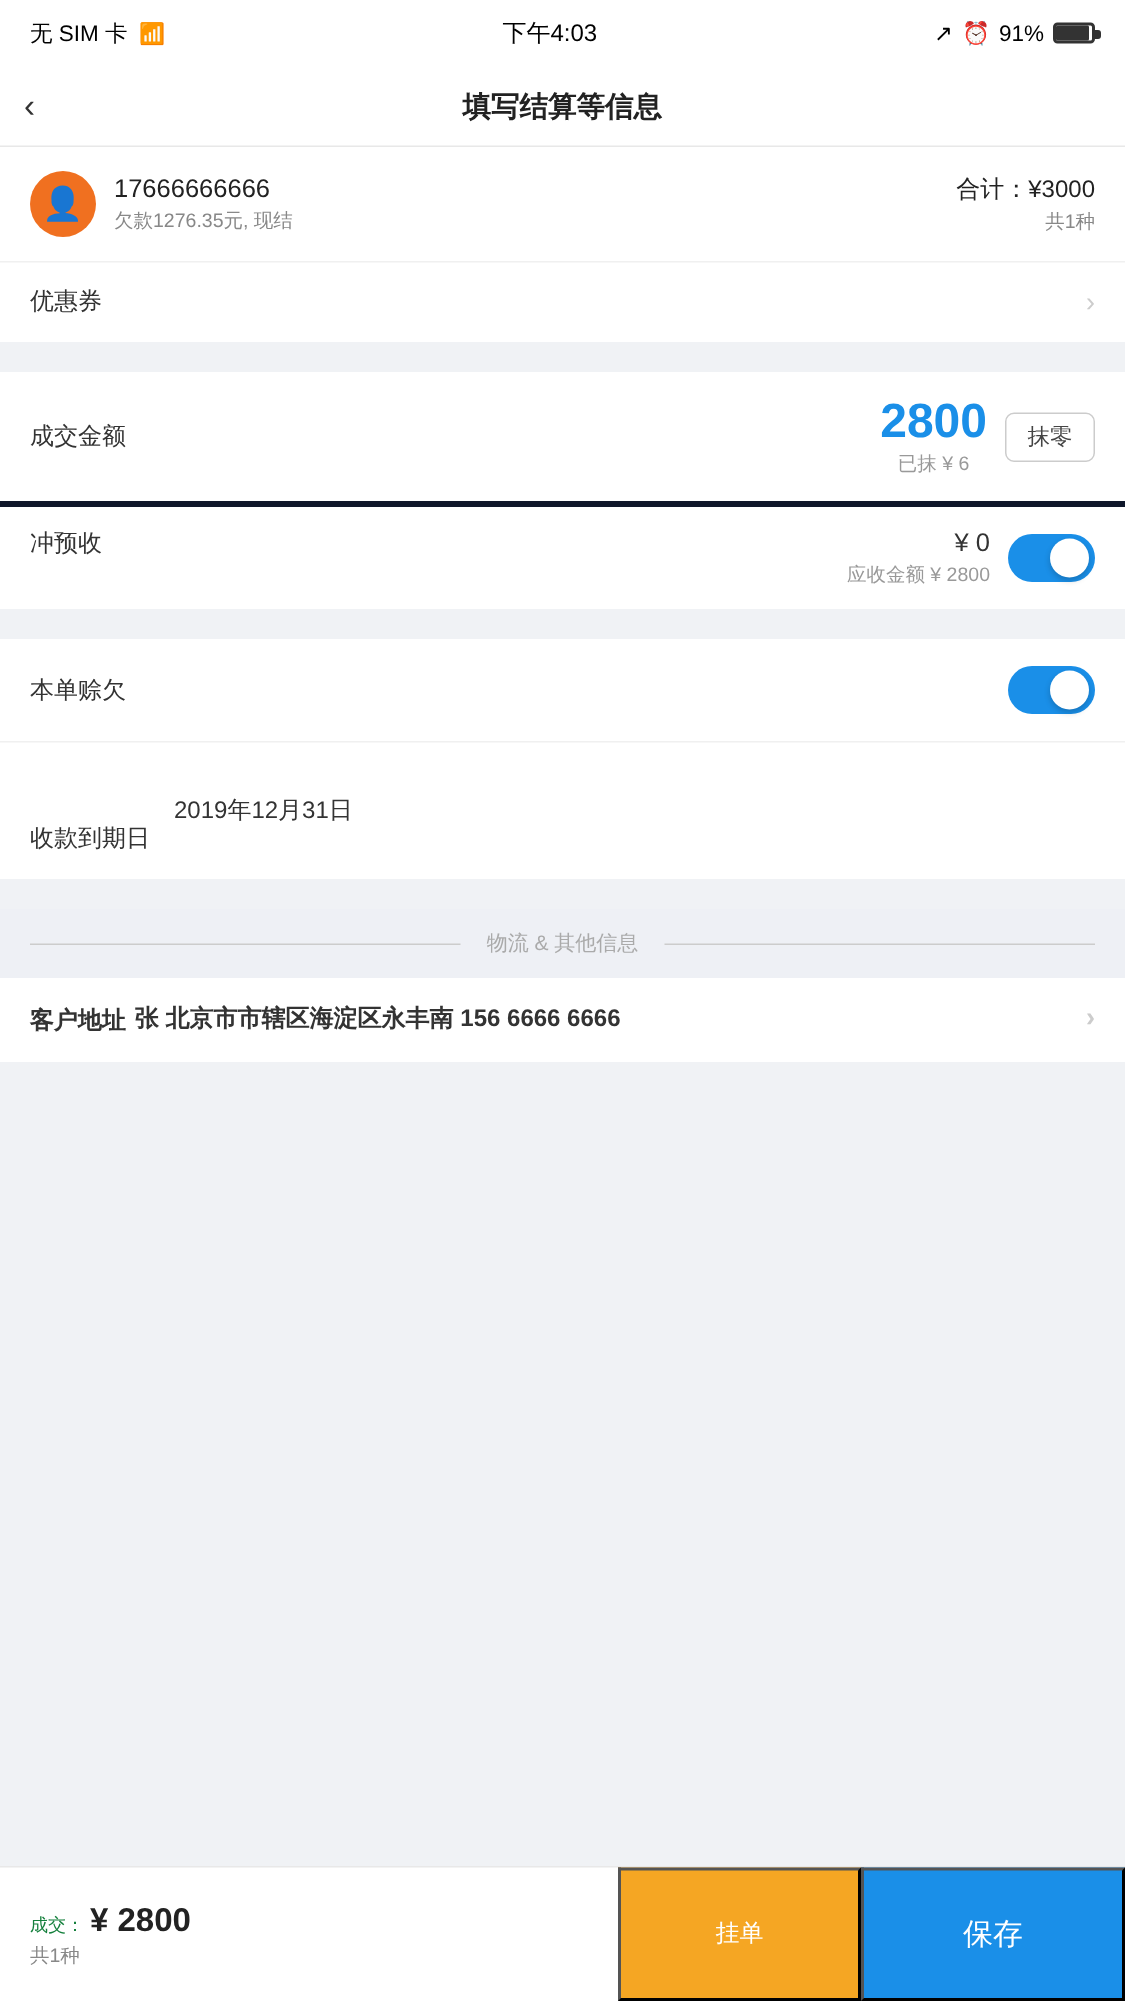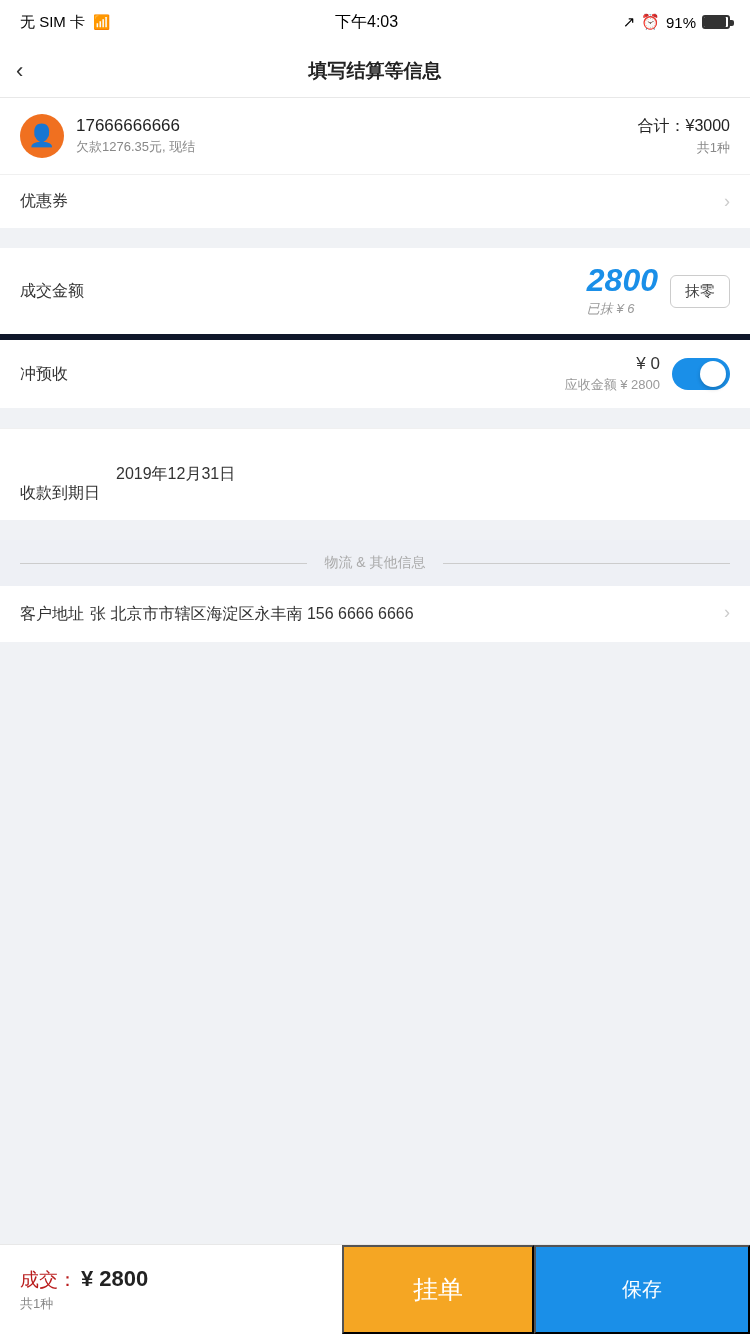--- a/index.html
+++ b/index.html
@@ -164,21 +164,21 @@
     }
     .row-label {
       font-size: 16px;
       color: #333;
     }
     .amount-right {
       display: flex;
       align-items: center;
       gap: 12px;
     }
-    .amount-values { text-align: left; font-style: italic; }
+    .amount-values { text-align: center; }
     .amount-main {
       font-size: 32px;
       font-weight: 600;
       color: #1a8fe8;
       line-height: 1;
     }
     .amount-sub {
       font-size: 13px;
       color: #999;
       margin-top: 4px;
@@ -190,23 +190,23 @@
       padding: 6px 14px;
       font-size: 15px;
       color: #444;
       cursor: pointer;
     }
 
     
     .prepay-row {
       padding: 14px 20px;
       display: flex;
-      align-items: center;
-      justify-content: space-between;
-      border-top: 6px solid #0f172a;
+      align-items: flex-start;
+      justify-content: space-between;
+      border-top: 4px solid #0f172a;
     }
     .prepay-right {
       display: flex;
       align-items: center;
       gap: 12px;
     }
     .prepay-values { text-align: right; }
     .prepay-main {
       font-size: 17px;
       color: #333;
@@ -274,20 +274,21 @@
       color: #aaa;
     }
 
     
     .address-row {
       padding: 16px 20px;
       display: flex;
       align-items: flex-start;
       justify-content: space-between;
       background: #fff;
+      font-weight: bold;
     }
     .address-label {
       font-size: 16px;
       color: #333;
       min-width: 70px;
       padding-top: 2px;
     }
     .address-text {
       font-size: 16px;
       color: #333;
@@ -308,46 +309,46 @@
       border-top: 1px solid #e8e8e8;
     }
     .bottom-info {
       flex: 1;
       display: flex;
       flex-direction: column;
       justify-content: center;
       padding: 0 20px;
     }
     .bottom-deal {
-      font-size: 19px;
-      color: #b91c1c;
+      font-size: 12px;
+      color: #15803d;
     }
     .bottom-amount {
       font-size: 22px;
       font-weight: 600;
       color: #222;
     }
     .bottom-count {
       font-size: 13px;
       color: #888;
       margin-top: 2px;
     }
     .bottom-btn-pending {
-      width: 192px;
+      width: 162px;
       background: #f5a623;
       display: flex;
       align-items: center;
       justify-content: center;
-      font-size: 25px;
+      font-size: 16px;
       color: #fff;
       font-weight: 500;
       cursor: pointer;
     }
     .bottom-btn-save {
-      width: 216px;
+      width: 176px;
       background: #1a8fe8;
       display: flex;
       align-items: center;
       justify-content: center;
       font-size: 20px;
       color: #fff;
       font-weight: 500;
       cursor: pointer;
     }
   </style>
@@ -422,20 +423,24 @@
           <div class="prepay-sub">应收金额 ¥ 2800</div>
         </div>
         <div class="toggle"></div>
       </div>
     </div>
   </div>
 
   <div class="separator"></div>
 
   <div class="card">
+    <div class="credit-row">
+      <span class="row-label">本单赊欠</span>
+      <div class="toggle"></div>
+    </div>
     <div class="due-row">
       <span class="due-label">收款到期日</span>
       <span class="due-date">2019年12月31日</span>
     </div>
   </div>
 
   <div class="separator"></div>
 
   <div class="logistics-sep">
     <div class="logistics-line"></div>

